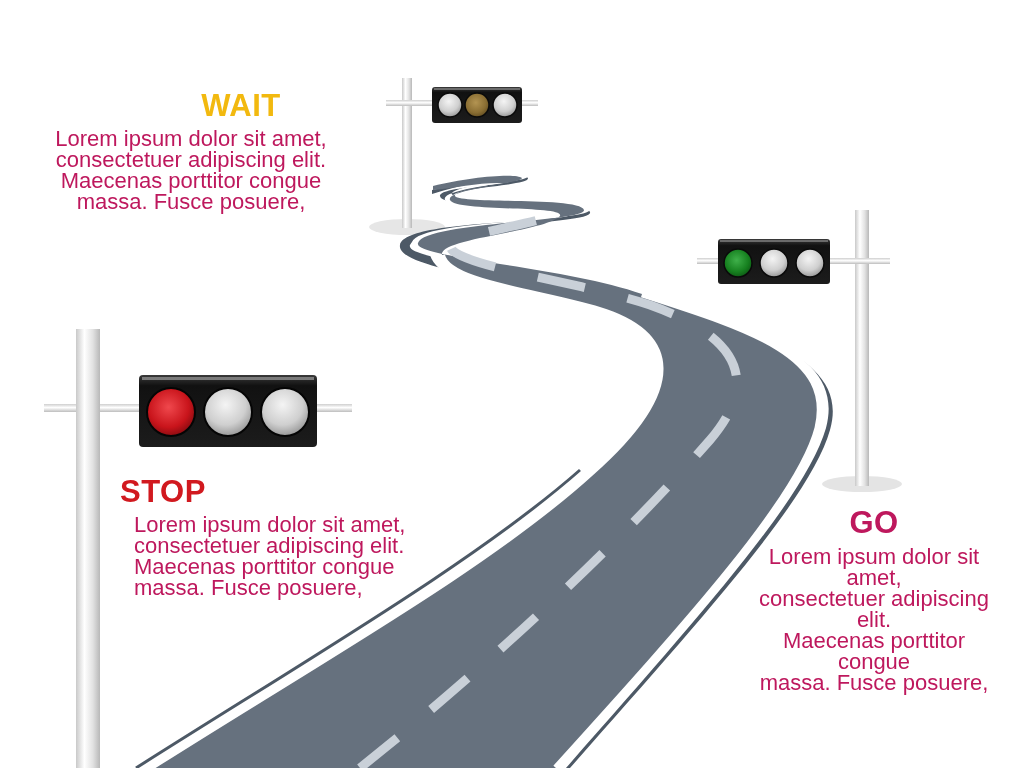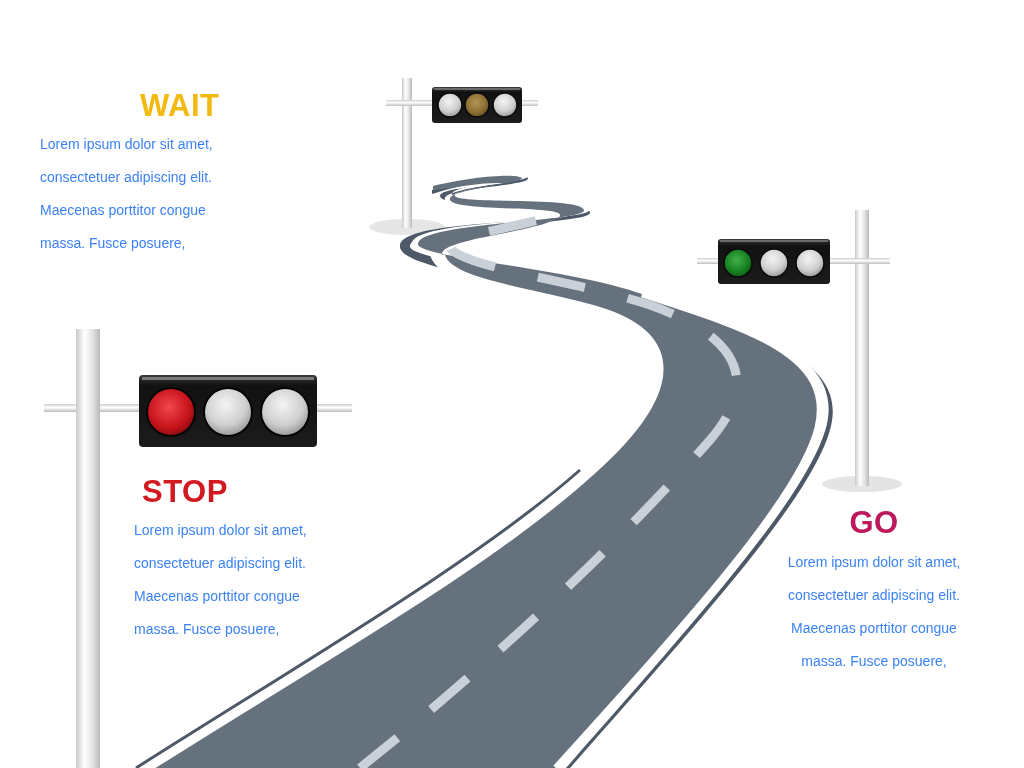--- a/index.html
+++ b/index.html
@@ -1,20 +1,20 @@
 <!DOCTYPE html>
 <html><head>
 <meta charset="utf-8">
 <style>
   html, body { margin:0; padding:0; background:#ffffff; }
   body { width:1024px; height:768px; position:relative; overflow:hidden; font-family:"Liberation Sans", sans-serif; }
   .scene { position:absolute; left:0; top:0; width:1024px; height:768px; }
   .heading { position:absolute; font-weight:bold; font-size:31px; letter-spacing:0.5px; line-height:1; }
-  .body-text { position:absolute; font-size:14px; line-height:33px; color:#3b82f6; white-space:pre-line; }
-  .right { text-align:left; }
+  .body-text { position:absolute; font-size:22px; line-height:21px; color:#be185d; white-space:pre-line; }
+  .right { text-align:center; }
   .center { text-align:center; }
   .left { text-align:left; }
 </style>
 </head>
 <body>
 
 <svg class="scene" viewBox="0 0 1024 768" xmlns="http://www.w3.org/2000/svg">
   <defs>
     <linearGradient id="poleGrad" x1="0" x2="1" y1="0" y2="0">
       <stop offset="0" stop-color="#c9c9c9"></stop>
@@ -105,21 +105,21 @@
              C 440 236, 530 226, 560 213" fill="none" stroke="#c9d0d8" stroke-width="9" stroke-dasharray="48 44"></path>
   </g>
 </svg>
 
 <div class="heading right" style="left:140px; top:90px; width:202px; color:#f2b90f;">WAIT</div>
 <div class="body-text right" style="left:40px; top:128px; width:302px;">Lorem ipsum dolor sit amet,
 consectetuer adipiscing elit.
 Maecenas porttitor congue
 massa. Fusce posuere,</div>
 
-<div class="heading left" style="left:142px; top:476px; width:220px; color:#d1191f;">STOP</div>
+<div class="heading left" style="left:120px; top:476px; width:220px; color:#d1191f;">STOP</div>
 <div class="body-text left" style="left:134px; top:514px; width:280px;">Lorem ipsum dolor sit amet,
 consectetuer adipiscing elit.
 Maecenas porttitor congue
 massa. Fusce posuere,</div>
 
 <div class="heading center" style="left:744px; top:507px; width:260px; color:#be185d;">GO</div>
 <div class="body-text center" style="left:744px; top:546px; width:260px;">Lorem ipsum dolor sit amet,
 consectetuer adipiscing elit.
 Maecenas porttitor congue
 massa. Fusce posuere,</div>

